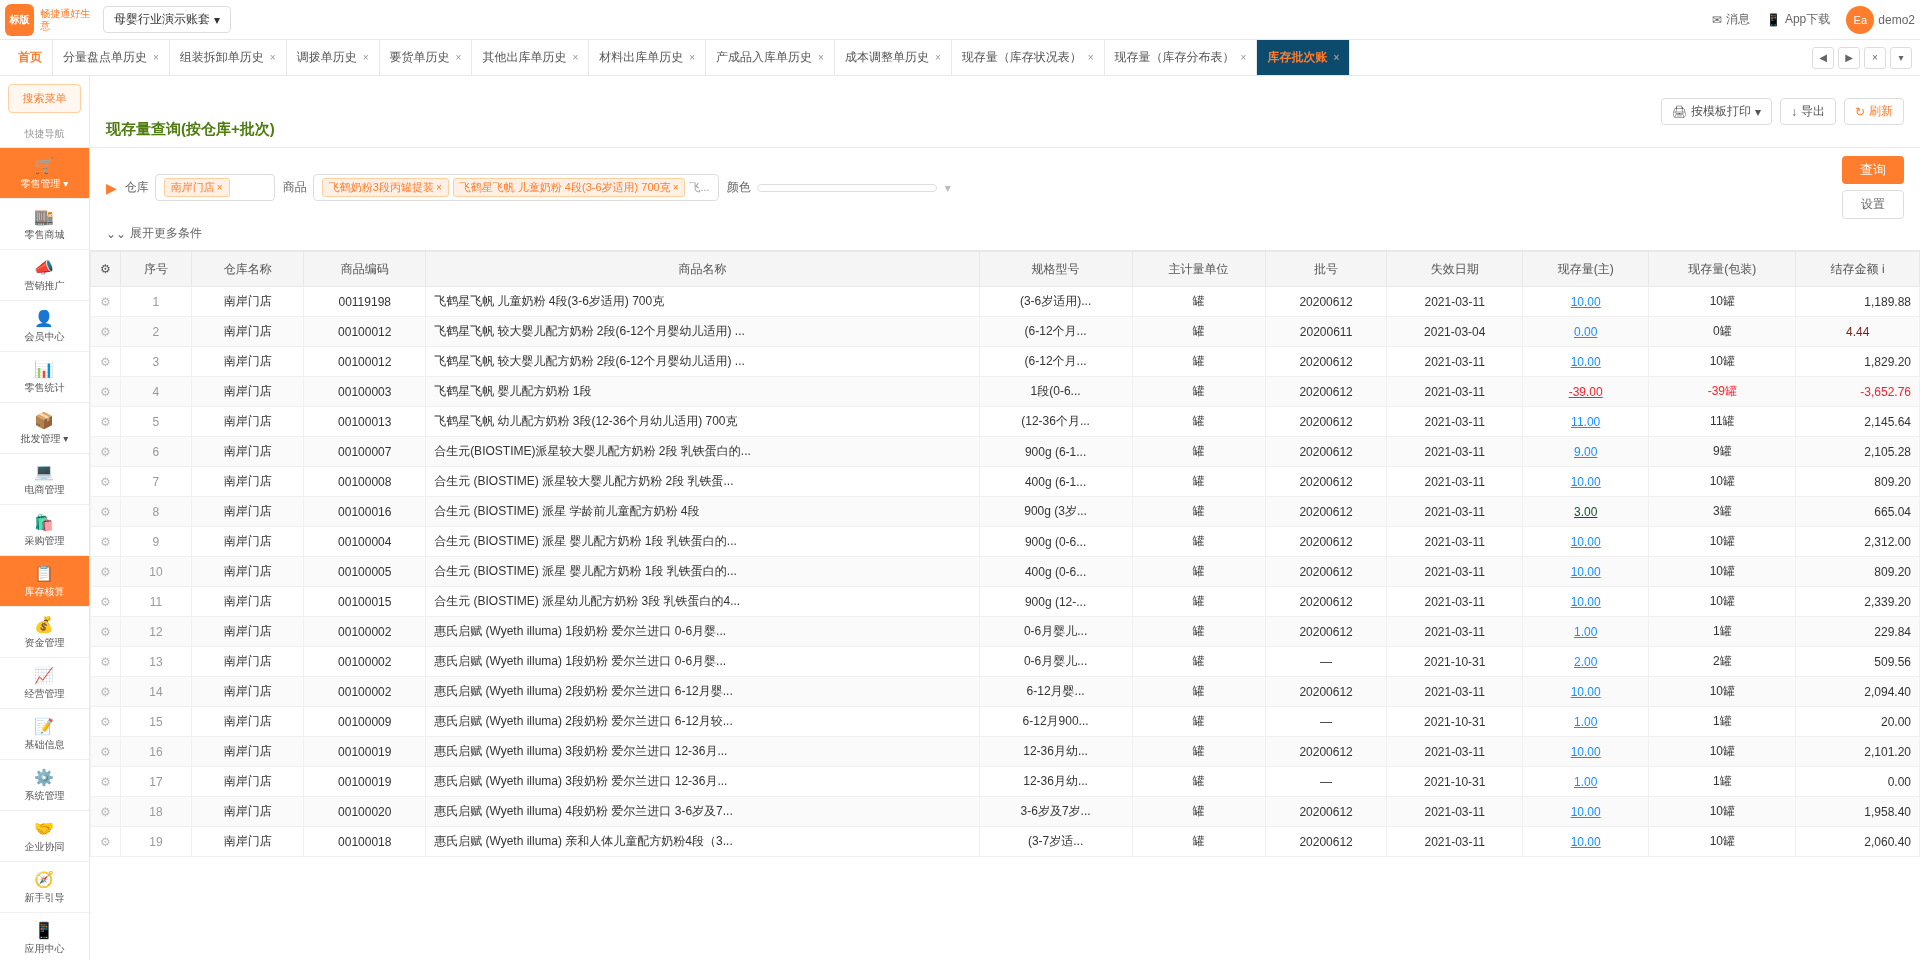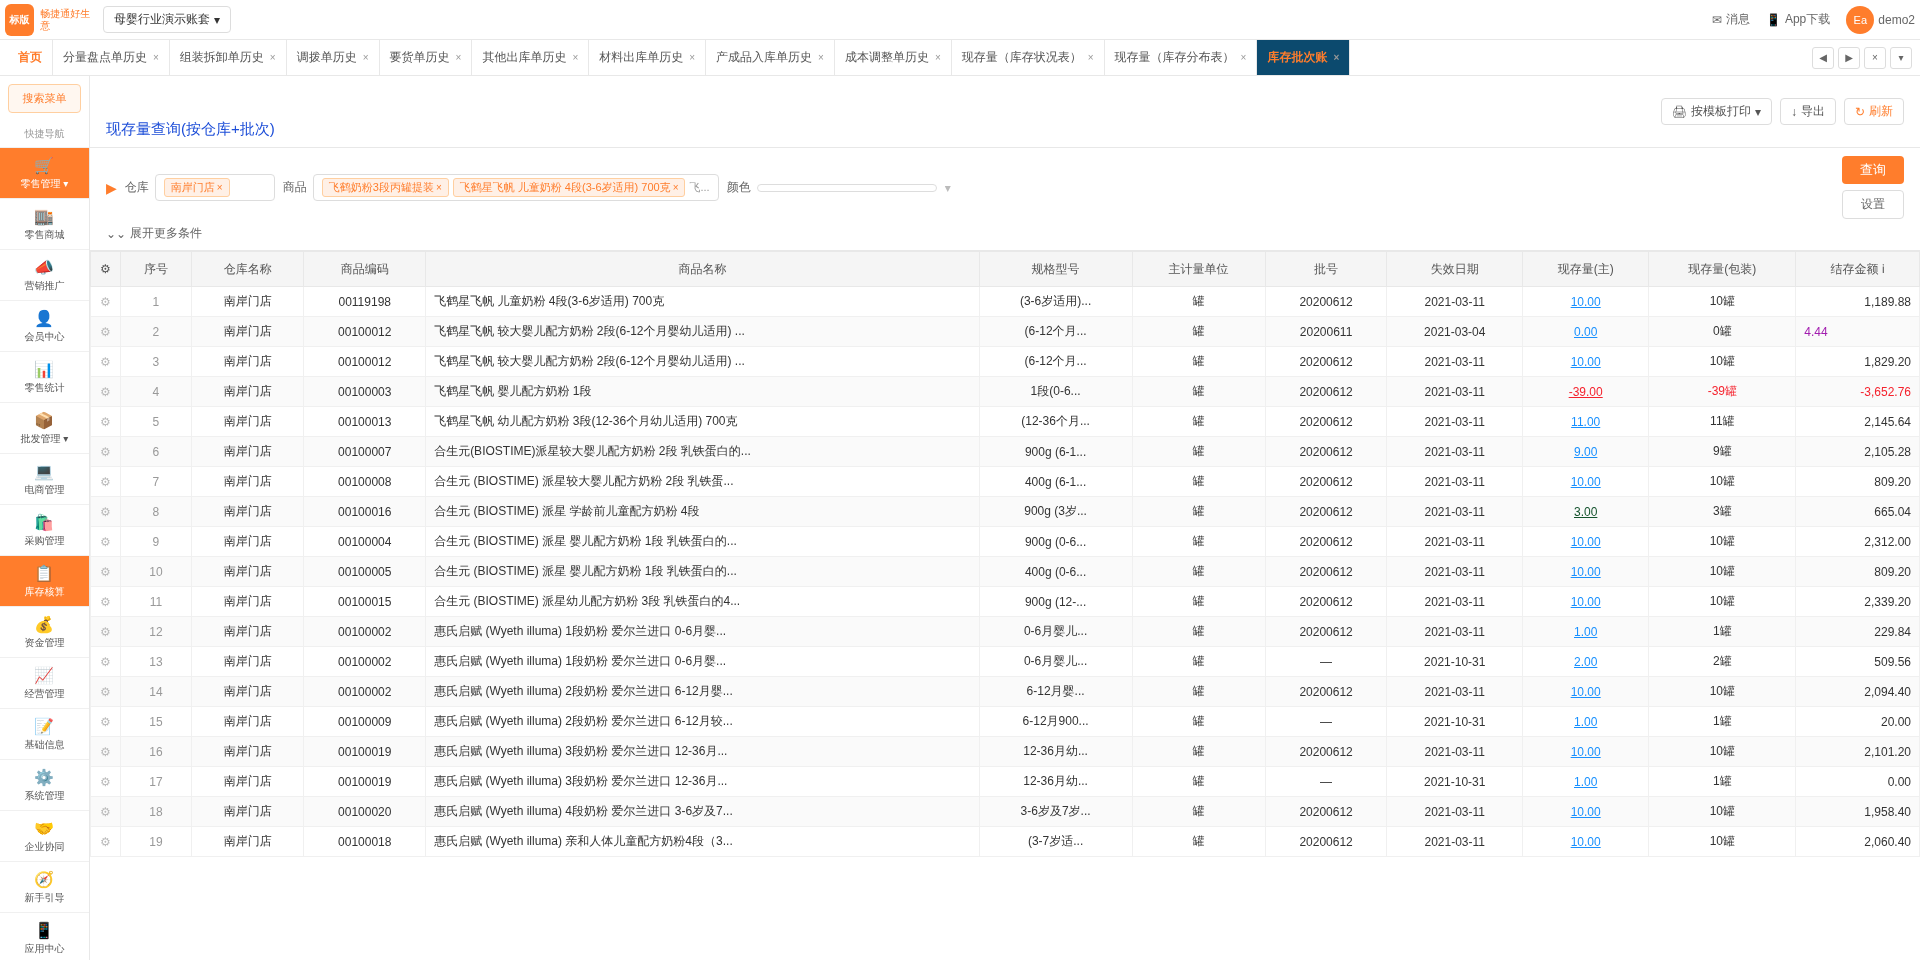--- a/index.html
+++ b/index.html
@@ -95,21 +95,21 @@
 
     
     .page-header {
       background: #fff;
       padding: 8px 16px;
       border-bottom: 1px solid #e8e8e8;
       display: flex;
       align-items: center;
       justify-content: space-between;
     }
-    .page-title { font-size: 15px; font-weight: normal; color: #1d4ed8; margin-top: 36px; }
+    .page-title { font-size: 15px; font-weight: bold; color: #4d7c0f; margin-top: 36px; }
     .page-actions { display: flex; align-items: center; gap: 8px; }
     .btn-print { display: flex; align-items: center; gap: 4px; padding: 4px 10px; border: 1px solid #ddd; border-radius: 4px; font-size: 12px; cursor: pointer; color: #555; background: #fff; }
     .btn-export { display: flex; align-items: center; gap: 4px; padding: 4px 10px; border: 1px solid #ddd; border-radius: 4px; font-size: 12px; cursor: pointer; color: #555; background: #fff; }
     .btn-refresh { display: flex; align-items: center; gap: 4px; padding: 4px 10px; border: 1px solid #ddd; border-radius: 4px; font-size: 12px; cursor: pointer; color: #ff7d2c; background: #fff; }
 
     
     .filter-area {
       background: #fff;
       padding: 8px 16px;
       border-bottom: 1px solid #e8e8e8;
@@ -441,21 +441,21 @@
     <td class="row-num">2</td>
     <td>南岸门店</td>
     <td>00100012</td>
     <td style="text-align:left; max-width:320px; overflow:hidden; text-overflow:ellipsis; white-space:nowrap;">飞鹤星飞帆 较大婴儿配方奶粉 2段(6-12个月婴幼儿适用) ...</td>
     <td>(6-12个月...</td>
     <td>罐</td>
     <td>20200611</td>
     <td>2021-03-04</td>
     <td style="color:#1890ff; text-decoration:underline; cursor:pointer;">0.00</td>
     <td style="color:#333;">0罐</td>
-    <td style="color:#a21caf; text-align:left;">4.44</td>
+    <td style="color:#7f1d1d; text-align:center;">4.44</td>
   </tr>
             <tr>
     <td style="text-align:center;">
       <span style="color:#bbb; cursor:pointer;">⚙</span>
     </td>
     <td class="row-num">3</td>
     <td>南岸门店</td>
     <td>00100012</td>
     <td style="text-align:left; max-width:320px; overflow:hidden; text-overflow:ellipsis; white-space:nowrap;">飞鹤星飞帆 较大婴儿配方奶粉 2段(6-12个月婴幼儿适用) ...</td>
     <td>(6-12个月...</td>

